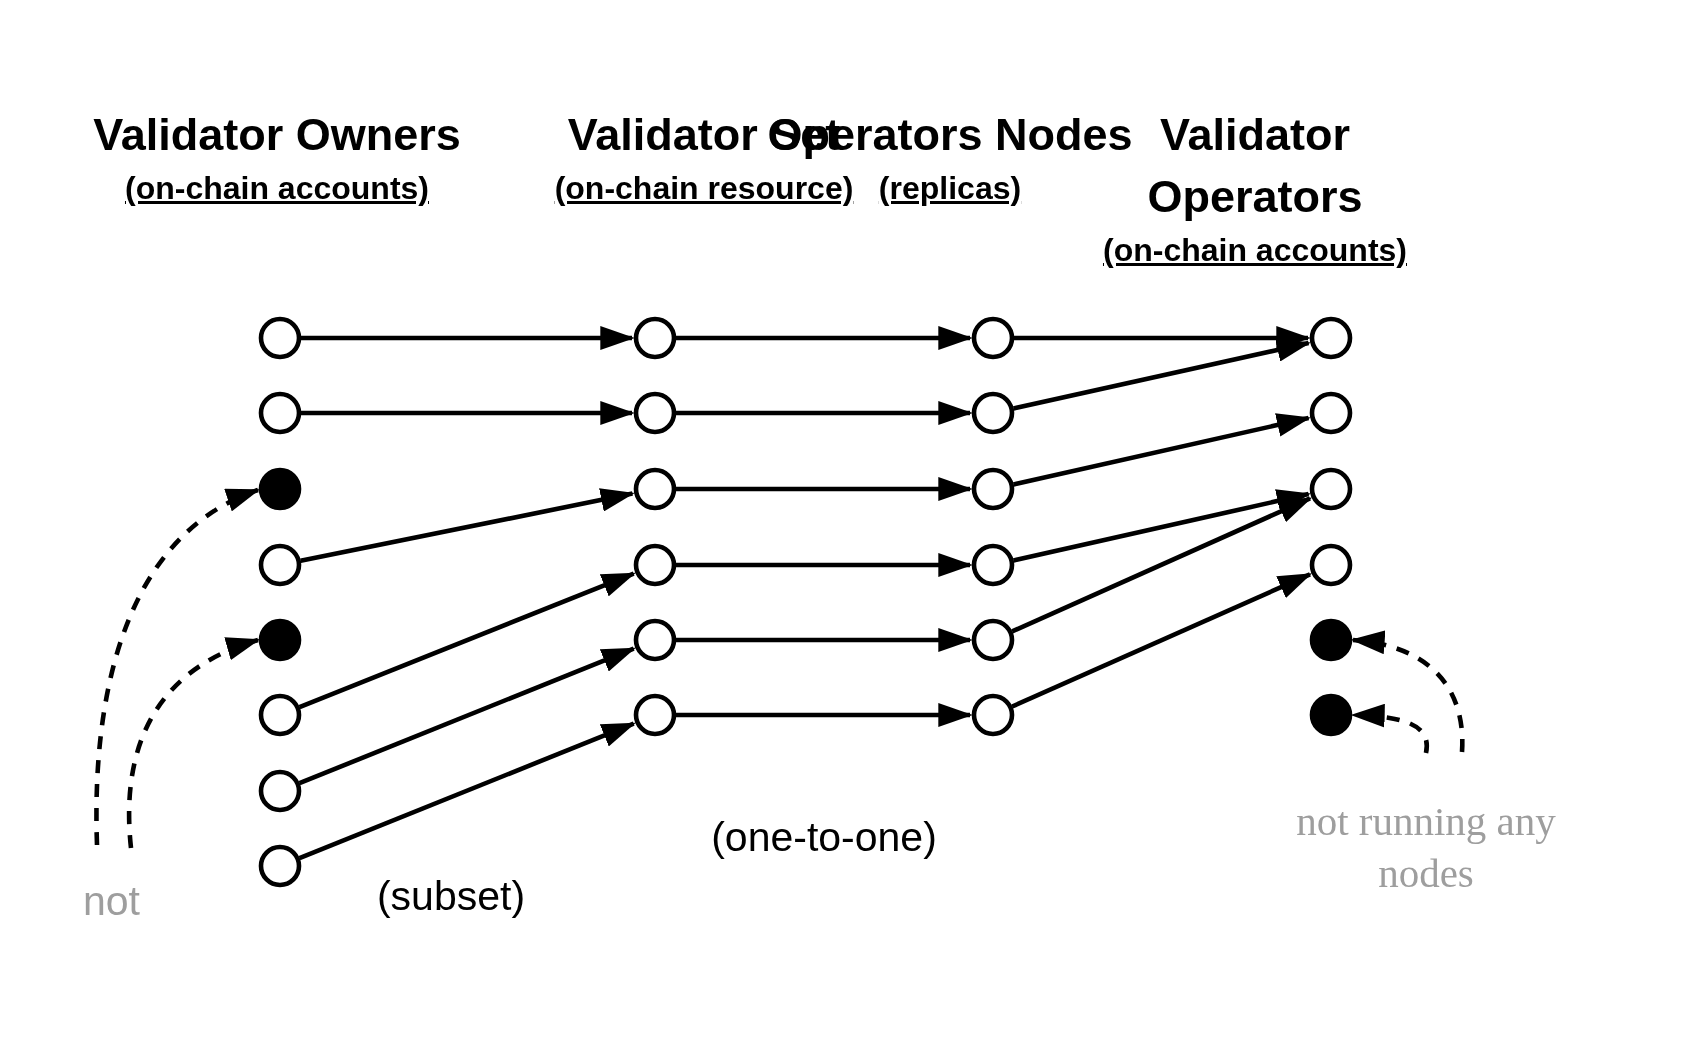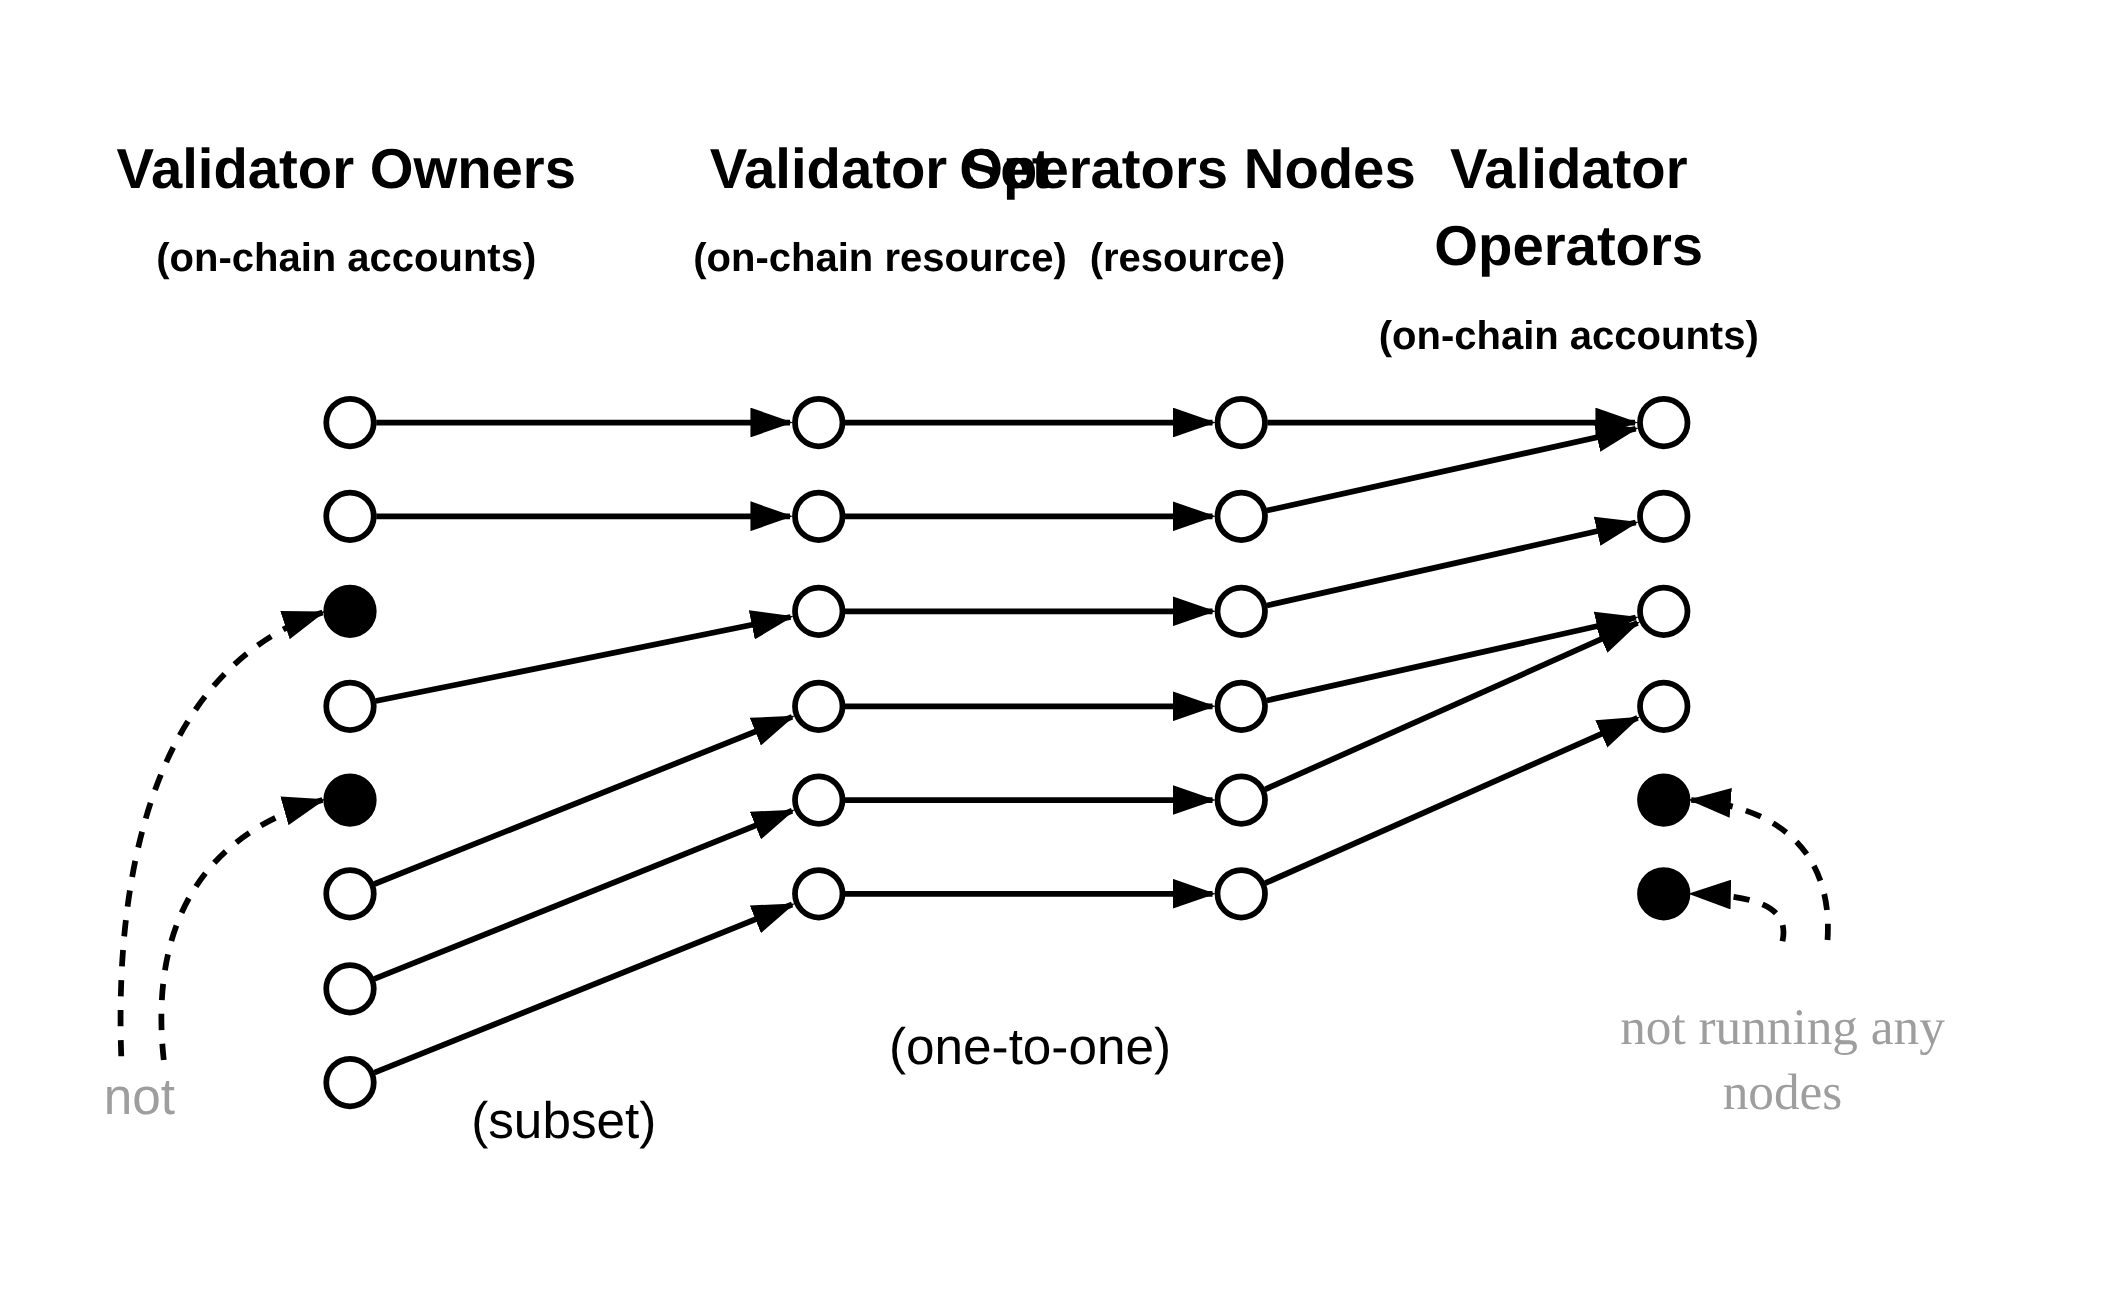--- a/index.html
+++ b/index.html
@@ -6,21 +6,21 @@
   .stage{
     position:relative;width:1688px;height:1043px;background:#ffffff;
     font-family:"Liberation Sans", sans-serif;overflow:hidden;border-radius:21px;
   }
   .stage svg{position:absolute;left:0;top:0;}
   .col-header{
     position:absolute;top:104px;width:370px;transform:translateX(-50%);
     text-align:center;color:#000000;
   }
   .col-title{font-weight:bold;font-size:45px;line-height:62px;}
-  .col-subtitle{font-weight:bold;font-size:32px;line-height:40px;margin-top:20px;white-space:nowrap;}
+  .col-subtitle{font-weight:bold;font-size:32px;line-height:40px;margin-top:2px;white-space:nowrap;text-decoration:underline;}
   .label{position:absolute;font-size:41px;line-height:52px;color:#000000;white-space:nowrap;}
   .label.gray{color:#9e9e9e;}
   .label.center{transform:translate(-50%,-50%);text-align:center;}
   .label.centerx{transform:translateX(-50%);text-align:center;font-family:Liberation Serif, serif;}
 </style>
 </head>
 <body>
 
 <div class="stage">
 
@@ -89,31 +89,31 @@
   <div class="col-header" style="left: 277px;">
     <div class="col-title">Validator Owners</div>
     <div class="col-subtitle">(on-chain accounts)</div>
   </div>
   <div class="col-header" style="left: 704px;">
     <div class="col-title">Validator Set</div>
     <div class="col-subtitle">(on-chain resource)</div>
   </div>
   <div class="col-header" style="left: 950px;">
     <div class="col-title">Operators Nodes</div>
-    <div class="col-subtitle">(resource)</div>
+    <div class="col-subtitle">(replicas)</div>
   </div>
   <div class="col-header" style="left: 1255px;">
     <div class="col-title">Validator Operators</div>
     <div class="col-subtitle">(on-chain accounts)</div>
   </div>
 
   <div class="label center" id="label-subset" style="left: 451px; top: 896px; text-align: center;">(subset)</div>
   <div class="label center" id="label-one-to-one" style="left: 824px; top: 789px; margin-top: 48px;">(one-to-one)</div>
 
-  <div class="label gray" id="label-not-participating" style="left: 83px; top: 851px; color: rgb(158, 158, 158);">
+  <div class="label gray" id="label-not-participating" style="left: 83px; top: 875px; color: rgb(158, 158, 158);">
     <div>not</div>
   </div>
 
   <div class="label gray centerx" id="label-not-running" style="left: 1426px; top: 795px; color: rgb(158, 158, 158);">
     <div>not running any</div>
     <div>nodes</div>
   </div>
 
 </div>
 

